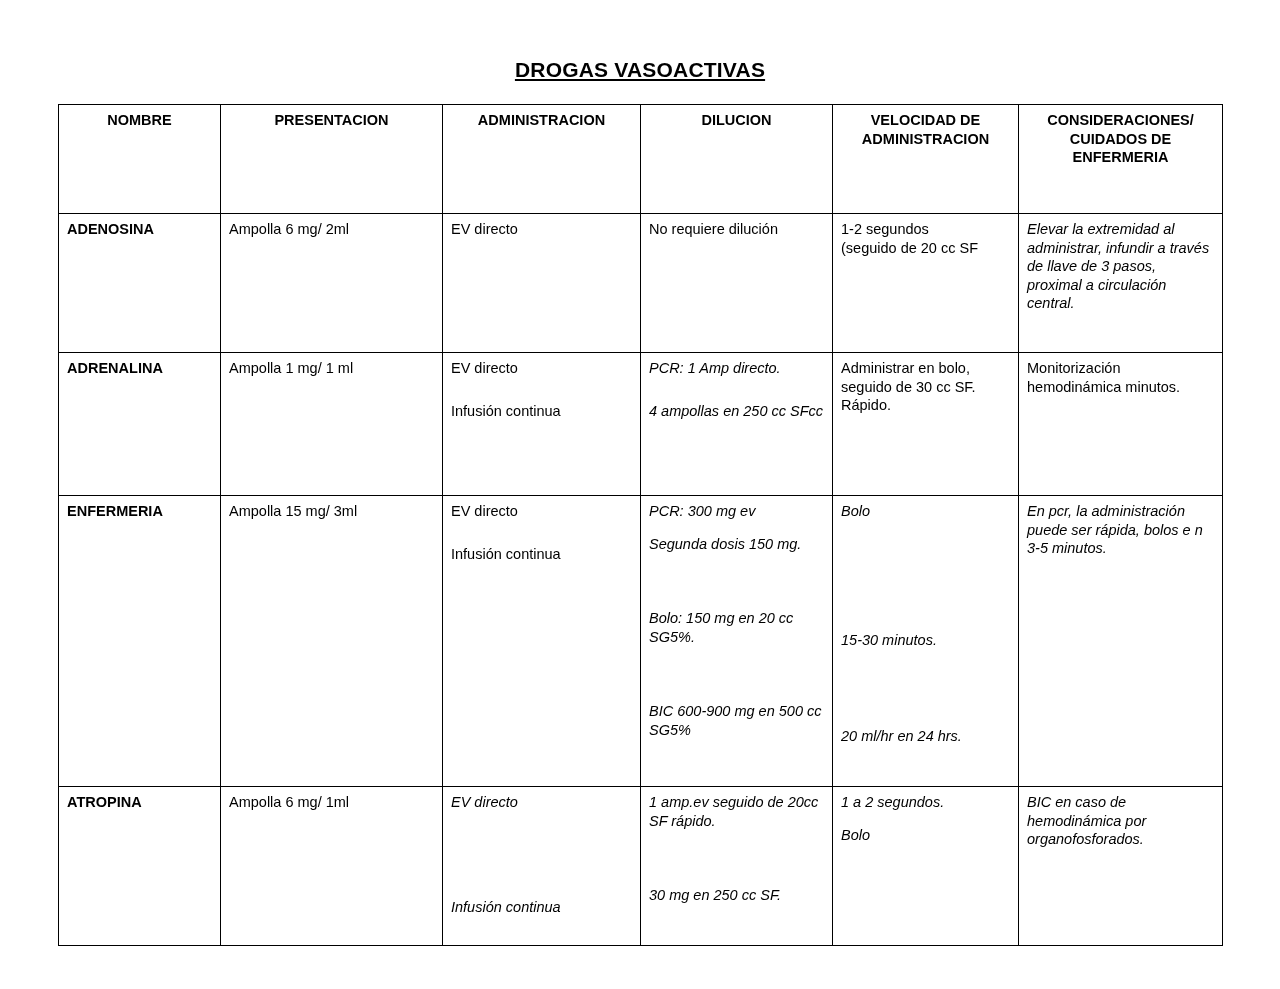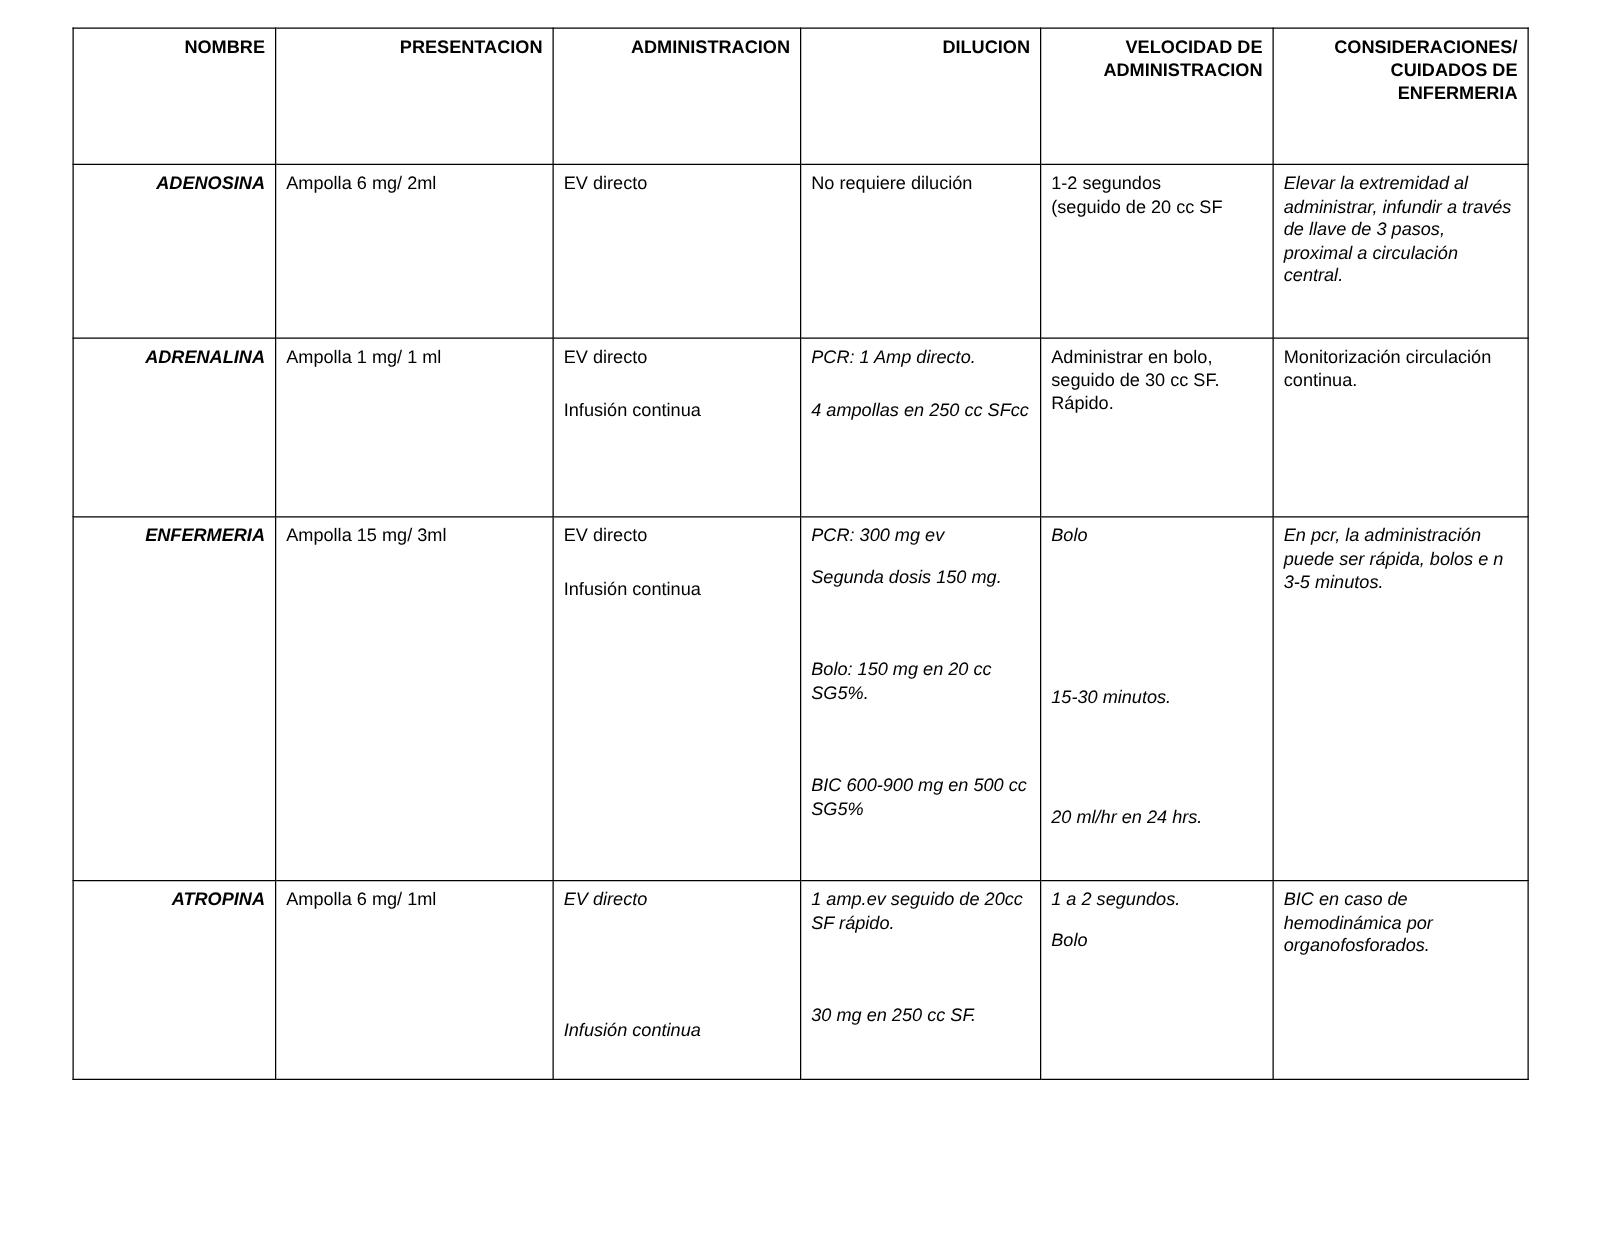--- a/index.html
+++ b/index.html
@@ -39,40 +39,39 @@
     width: 100%;
   }
   table.drug-table td, table.drug-table th {
     border: 1px solid #000000;
     vertical-align: top;
     padding: 6px 8px 6px 8px;
     font-size: 14.5px;
     line-height: 1.28;
   }
   thead th {
-    text-align: right;
+    text-align: center;
     font-weight: bold;
     font-size: 14.5px;
     vertical-align: middle;
     height: 96px;
     padding: 4px 6px;
   }
   
   col.c-nombre      { width: 162px; }
   col.c-present     { width: 222px; }
   col.c-admin       { width: 198px; }
   col.c-dilucion    { width: 192px; }
   col.c-velocidad   { width: 186px; }
   col.c-consider    { width: 204px; }
 
   td.name-cell {
-    text-align: right;
+    text-align: left;
     font-weight: bold;
     vertical-align: middle;
-    font-style: italic;
   }
   td.mid {
     vertical-align: middle;
   }
   .row-adenosina td { height: 126px; }
   .row-adrenalina td { height: 130px; margin-top: 40px; }
   .row-amiodarona td { height: 278px; }
   .row-atropina td { height: 146px; }
 
   .cell-lines p {
@@ -83,20 +82,21 @@
   .gap-xl { height: 56px; }
 
   .pad-top-1 { padding-top: 4px; font-style: italic; }
   .pad-top-2 { padding-top: 18px; }
 </style>
 </head>
 <body>
 
 <div class="page">
 
+  <h1 class="doc-title">DROGAS VASOACTIVAS</h1>
 
   <div class="table-wrap">
     <table class="drug-table">
       <colgroup>
         <col class="c-nombre">
         <col class="c-present">
         <col class="c-admin">
         <col class="c-dilucion">
         <col class="c-velocidad">
         <col class="c-consider">
@@ -141,21 +141,21 @@
           </td>
           <td class="cell-lines pad-top-1">
             <p>PCR: 1 Amp directo.</p>
             <div class="gap-md"></div>
             <p>4 ampollas en 250 cc SFcc</p>
           </td>
           <td class="cell-lines pad-top-2">
             <p>Administrar en bolo, seguido de 30 cc SF. Rápido.</p>
           </td>
           <td class="cell-lines pad-top-2">
-            <p>Monitorización circulación continua.</p>
+            <p>Monitorización hemodinámica minutos.</p>
           </td>
         </tr>
 
         <tr class="row-amiodarona">
           <td class="name-cell">ENFERMERIA</td>
           <td class="mid">Ampolla 15 mg/ 3ml</td>
           <td class="mid cell-lines">
             <p>EV directo</p>
             <div class="gap-md"></div>
             <p>Infusión continua</p>

